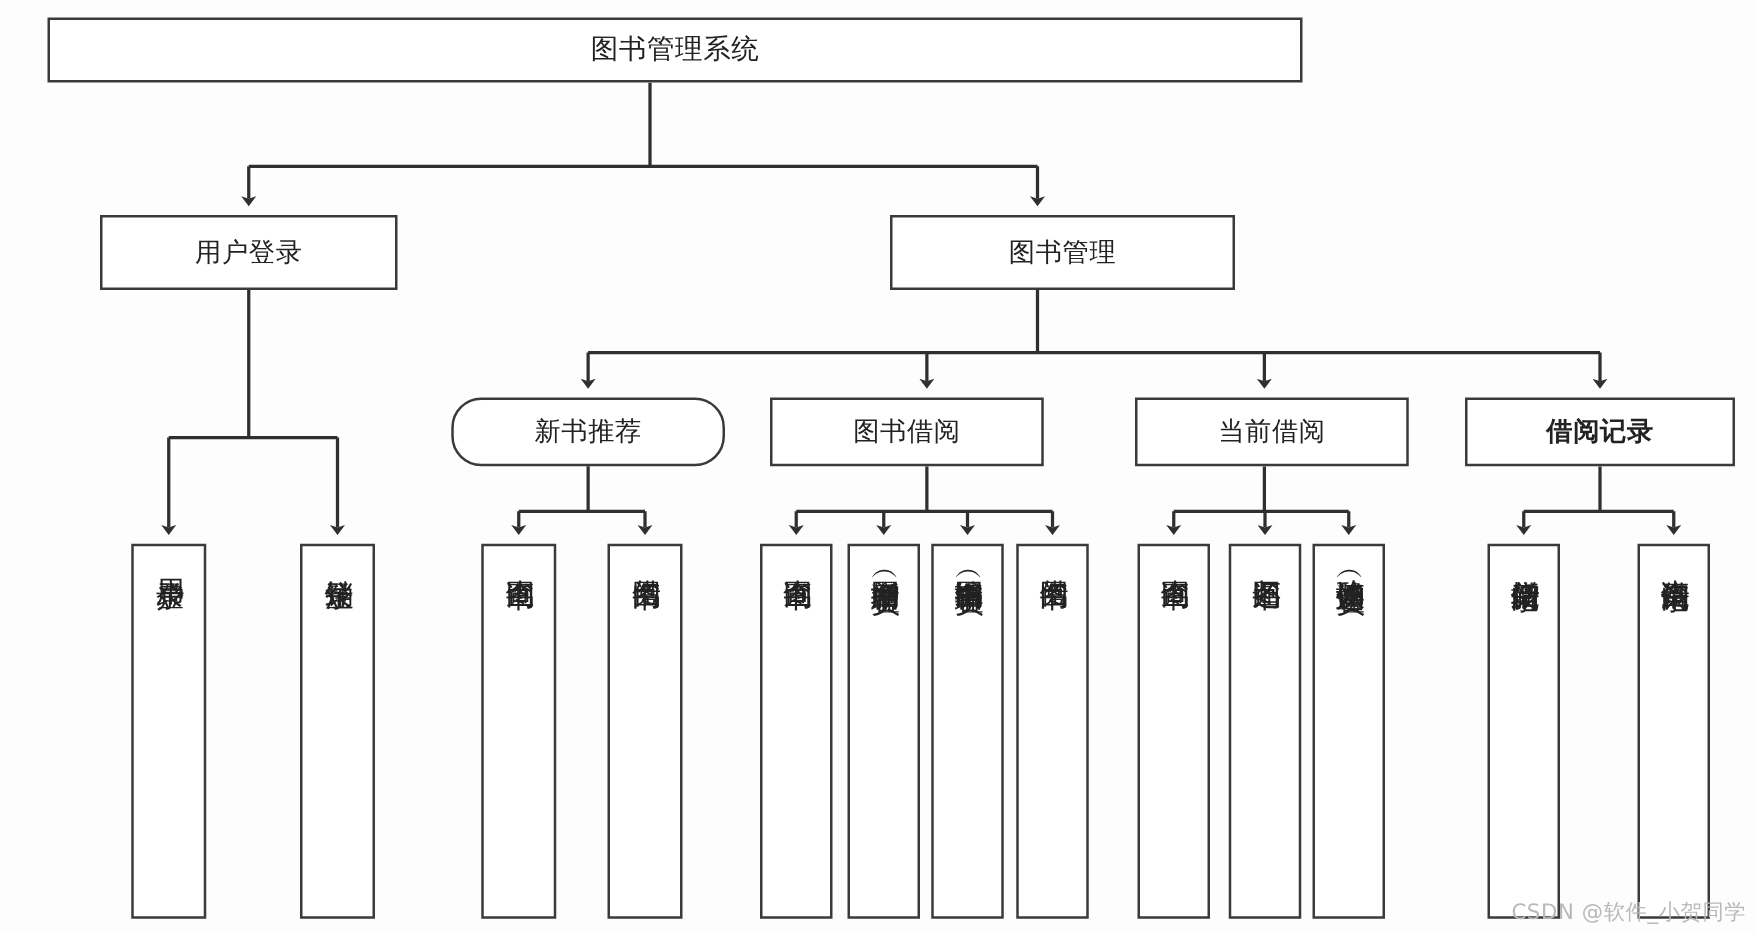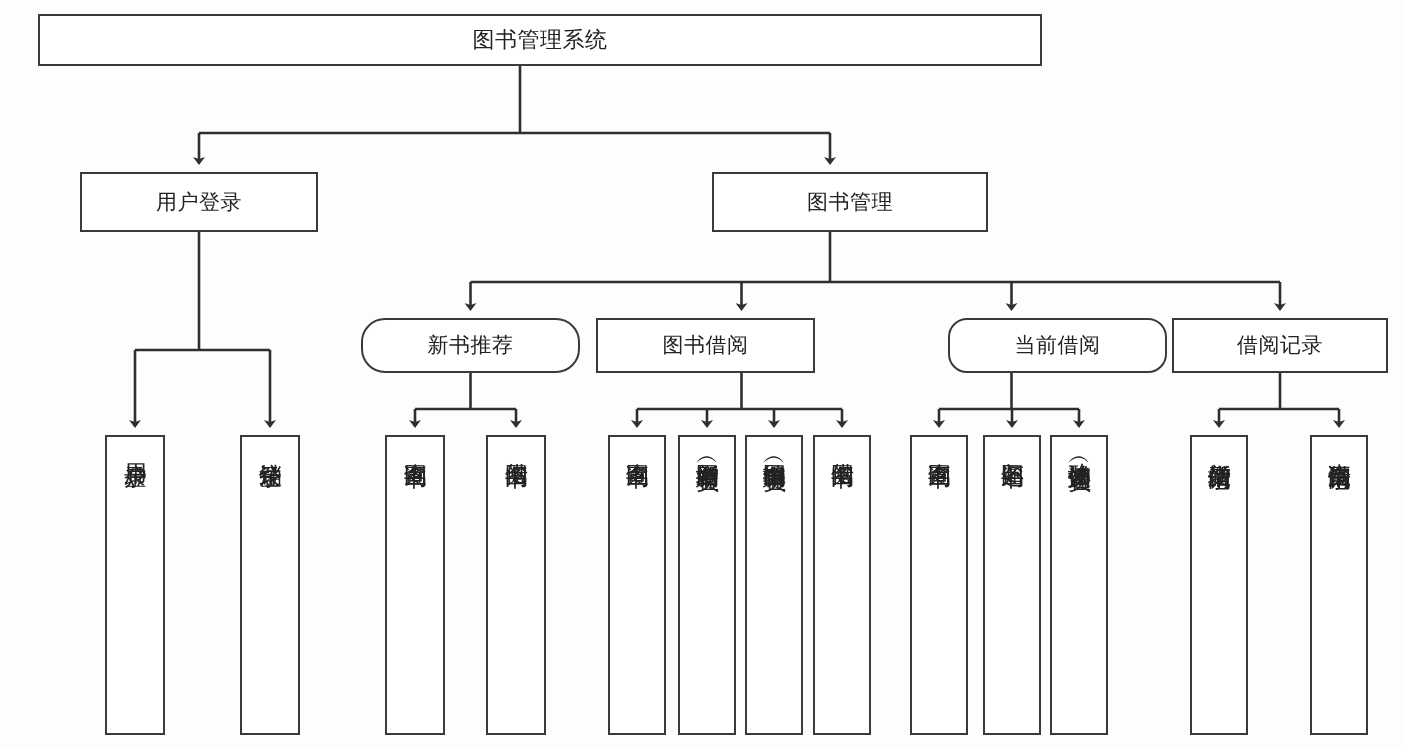--- a/index.html
+++ b/index.html
@@ -126,27 +126,27 @@
       </div>
       <div class="node horiz" style="left: 80px; top: 172px; width: 238px; height: 60px;">
         <span class="label">用户登录</span>
       </div>
       <div class="node horiz" style="left: 712px; top: 172px; width: 276px; height: 60px;">
         <span class="label">图书管理</span>
       </div>
       <div class="node horiz" style="left: 361px; top: 318px; width: 219px; height: 55px; border-radius: 24px;">
         <span class="label">新书推荐</span>
       </div>
-      <div class="node horiz" style="left: 596px; top: 318px; width: 219px; height: 55px;">
+      <div class="node horiz" style="left: 616px; top: 318px; width: 219px; height: 55px;">
         <span class="label">图书借阅</span>
       </div>
-      <div class="node horiz" style="left: 948px; top: 318px; width: 219px; height: 55px; border-radius: 19px;">
+      <div class="node horiz" style="left: 908px; top: 318px; width: 219px; height: 55px;">
         <span class="label">当前借阅</span>
       </div>
-      <div class="node horiz" style="left: 1172px; top: 318px; width: 216px; height: 55px;">
+      <div class="node horiz" style="left: 1172px; top: 318px; width: 216px; height: 55px; font-weight: bold;">
         <span class="label">借阅记录</span>
       </div>
       <div class="node leaf" style="left: 105px; top: 435px; width: 60px; height: 300px;">
         <span class="label">用户登录</span>
       </div>
       <div class="node leaf" style="left: 240px; top: 435px; width: 60px; height: 300px;">
         <span class="label">注销登录</span>
       </div>
       <div class="node leaf" style="left: 385px; top: 435px; width: 60px; height: 300px;">
         <span class="label">查询图书</span>
@@ -176,13 +176,14 @@
         <span class="label">确认归还（管理员）</span>
       </div>
       <div class="node leaf" style="left: 1190px; top: 435px; width: 58px; height: 300px;">
         <span class="label">新增借阅记录</span>
       </div>
       <div class="node leaf" style="left: 1310px; top: 435px; width: 58px; height: 300px;">
         <span class="label">查询借阅记录</span>
       </div>
     </div>
 
+  <div id="watermark">CSDN @软件_小贺同学</div>
 </div>
 
 </body></html>

